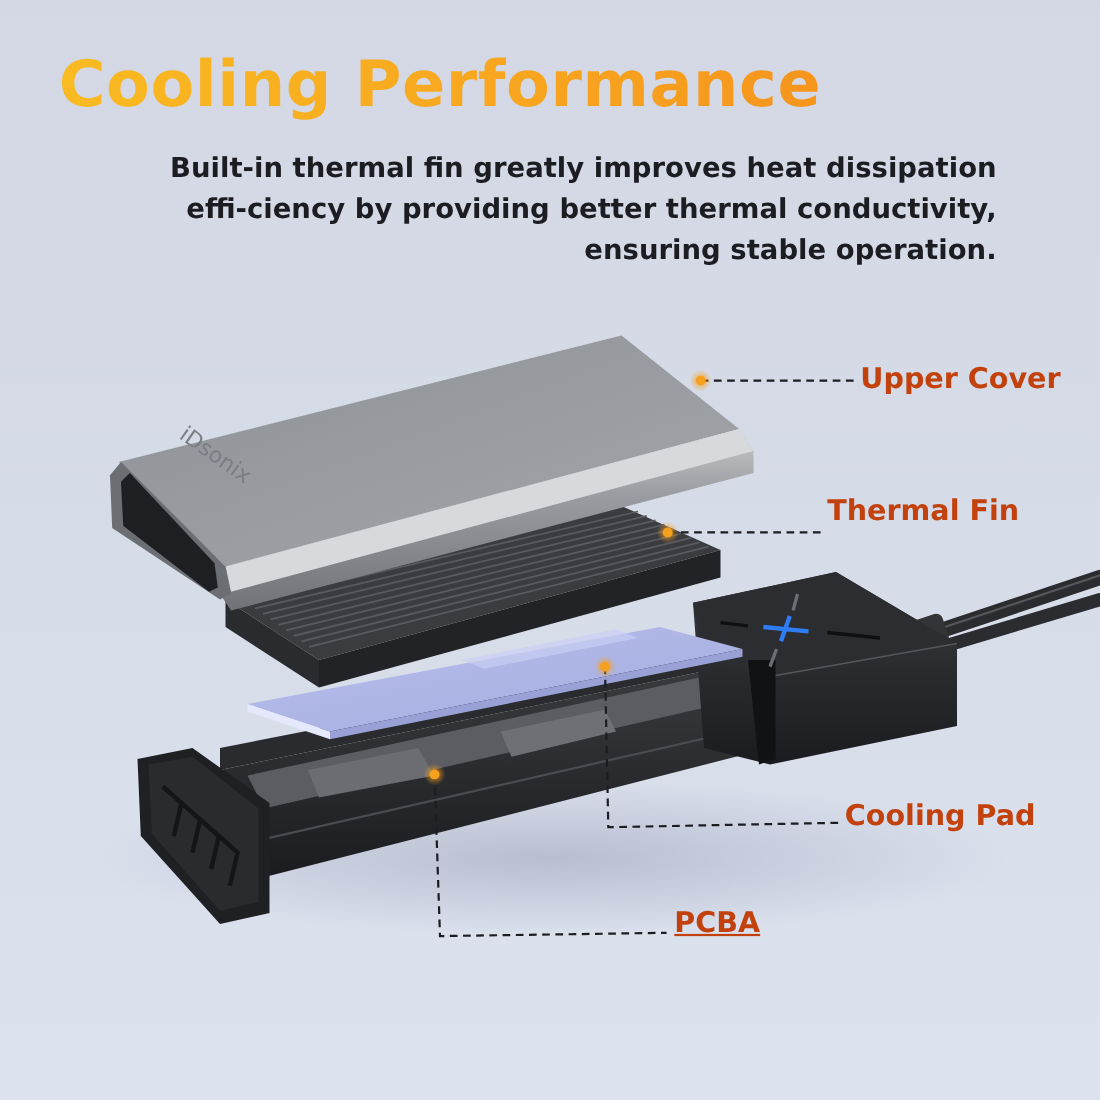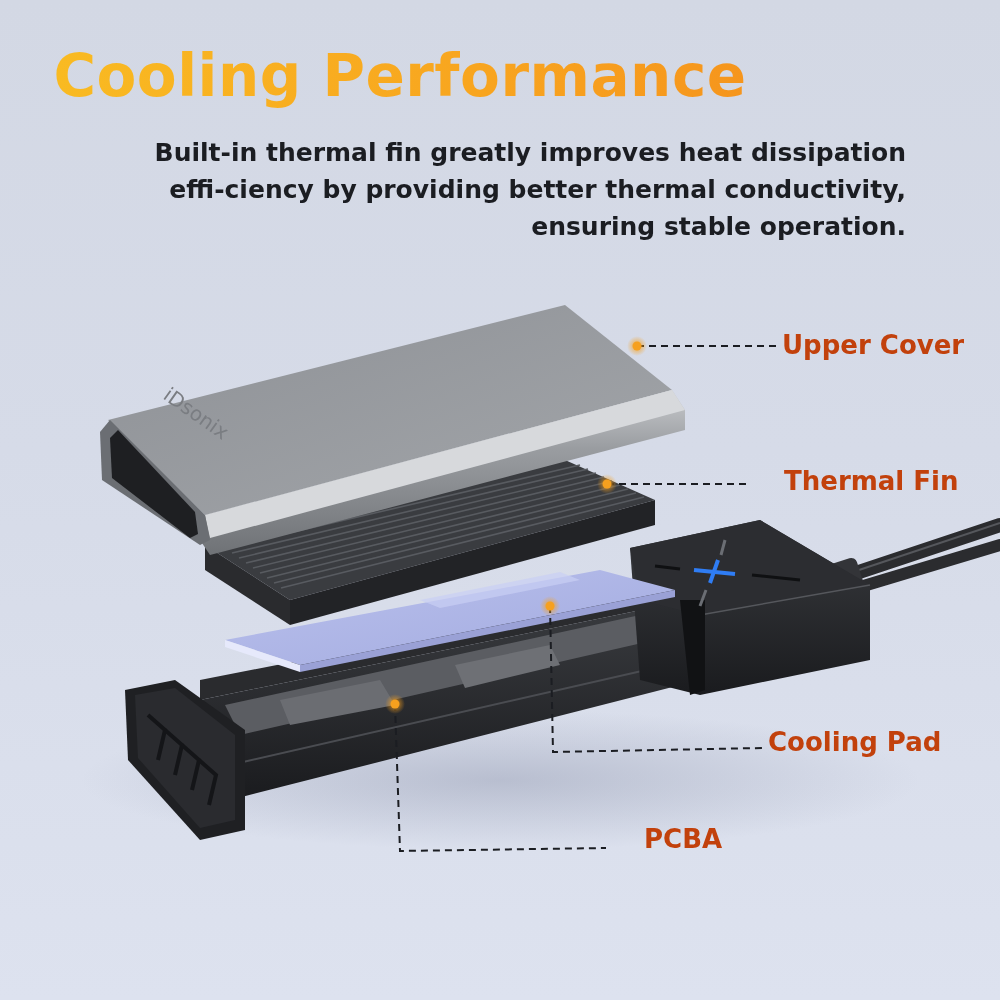--- a/index.html
+++ b/index.html
@@ -17,23 +17,23 @@
   }
   .subtitle {
     position: absolute; top: 118px; left: 90px; width: 800px; text-align: right;
     font-size: 25px; font-weight: bold; line-height: 37px; color: #1b1d22; margin: 16px;
   }
   .stage { position: absolute; left: 0; top: 0; width: 1000px; height: 1000px; }
   .label {
     position: absolute; font-size: 26px; font-weight: bold; color: #c2410c; white-space: nowrap;
   }
   #lbl-upper { left: 782px; top: 330px; }
-  #lbl-fin { left: 752px; top: 466px; margin-left: 32px; }
+  #lbl-fin { left: 752px; top: 450px; }
   #lbl-pad { left: 768px; top: 727px; }
-  #lbl-pcba { left: 644px; top: 824px; }
+  #lbl-pcba { left: 613px; top: 824px; text-decoration: underline; }
 </style>
 </head>
 <body>
 
 <h1 class="title">Cooling Performance</h1>
 <p class="subtitle">Built-in thermal fin greatly improves heat dissipation effi-ciency by providing better thermal conductivity, ensuring stable operation.</p>
 
 <svg class="stage" viewBox="0 0 1000 1000" xmlns="http://www.w3.org/2000/svg">
   <defs>
     <linearGradient id="coverTop" x1="0" y1="0" x2="1" y2="1">

